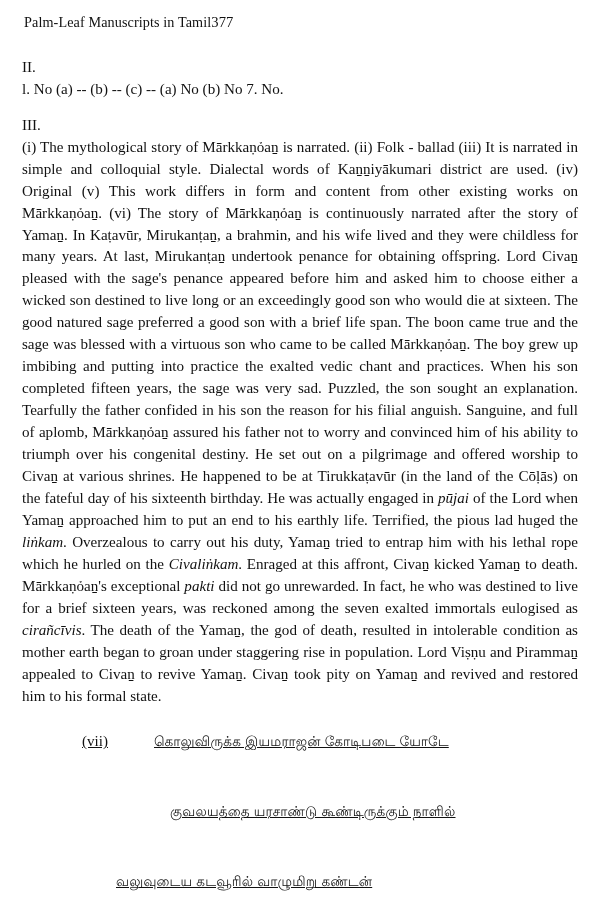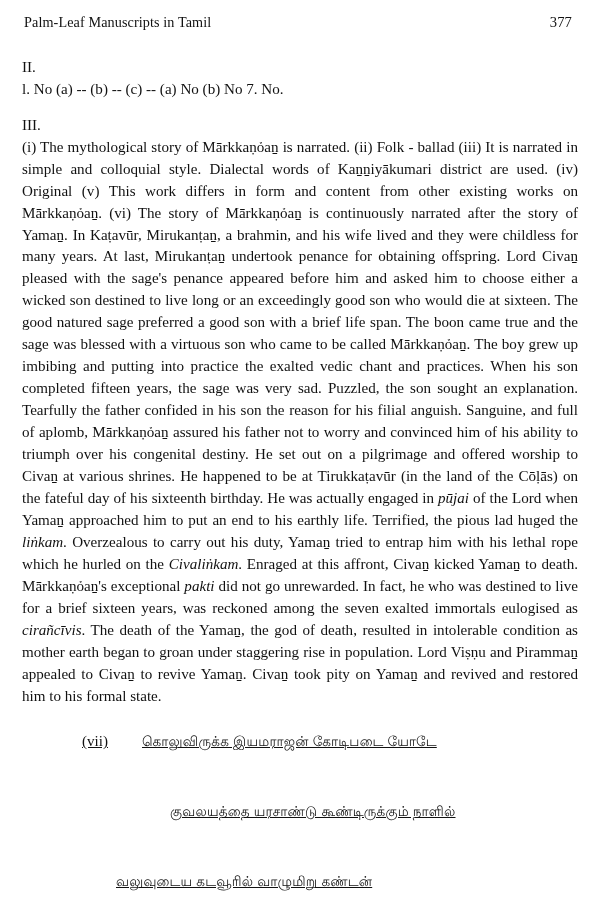--- a/index.html
+++ b/index.html
@@ -21,21 +21,21 @@
     height: 903px;
     box-sizing: border-box;
     padding: 14px 22px 0 22px;
     background: #ffffff;
   }
 
   
   .running-head {
     display: flex;
     align-items: baseline;
-    justify-content: space-between;
+    justify-content: flex-start;
     font-size: 14.2px;
     letter-spacing: 0.1px;
     margin: 0 0 0 0;
     padding: 0 6px 0 2px;
   }
   .running-head .head-title {
     font-size: 14.2px;
   }
   .running-head .folio {
     font-size: 14.6px;
@@ -120,21 +120,21 @@
   </div>
 
   <div class="section sec-iii">
     <div class="sec-marker">III.</div>
     <div class="sec-body">(i)  The mythological story of Mārkkaṇỏaṉ is narrated.  (ii)  Folk - ballad (iii) It is narrated in simple and colloquial style.  Dialectal words of Kaṉṉiyākumari district are used.  (iv)  Original  (v)  This work differs in form and content from other existing works on Mārkkaṇỏaṉ.  (vi) The story of Mārkkaṇỏaṉ is continuously narrated after the story of Yamaṉ.  In Kaṭavūr, Mirukanṭaṉ, a brahmin, and his wife lived and they were childless for many years.  At last, Mirukanṭaṉ undertook penance for obtaining offspring.  Lord Civaṉ  pleased with the sage's penance appeared before him and asked him to choose either a wicked  son destined to live long or an exceedingly good son who would die at sixteen.  The good natured sage preferred a good son with a brief life span.  The boon came true and the sage was blessed with a virtuous son who came to be called Mārkkaṇỏaṉ.  The boy grew up imbibing and putting into practice the exalted vedic chant and practices.  When his son completed fifteen years, the sage was very sad.  Puzzled, the son sought an explanation.  Tearfully the father confided in his son the reason for his filial anguish.  Sanguine,  and full of aplomb, Mārkkaṇỏaṉ assured his father not to worry and convinced him of his ability to triumph over his congenital destiny. He set out on a pilgrimage  and offered worship to Civaṉ at various shrines.  He happened to be at Tirukkaṭavūr  (in the land of the Cōḷās)  on the fateful day of his sixteenth birthday.  He was actually engaged in <em>pūjai</em> of the Lord when Yamaṉ approached him to put an end to his earthly life.  Terrified, the pious lad huged the <em>liṅkam</em>.  Overzealous to carry out his duty, Yamaṉ tried to entrap him with his lethal rope which he hurled on the <em>Civaliṅkam</em>.  Enraged at this affront, Civaṉ kicked Yamaṉ to death.  Mārkkaṇỏaṉ's exceptional <em>pakti</em> did not go unrewarded. In fact, he who was destined to live for a brief sixteen years, was reckoned among the seven exalted immortals eulogised as <em>cirañcīvis</em>.  The death of the Yamaṉ, the god of death, resulted in intolerable condition as mother earth began to groan under staggering rise in population.  Lord Viṣṇu and Pirammaṉ appealed to Civaṉ to revive Yamaṉ.  Civaṉ took pity on Yamaṉ and revived and restored him to his formal state.</div>
   </div>
 
   <div class="verse-block">
     <div class="verse-head">
       <span class="verse-marker">(vii)</span>
-      <span class="tamil verse-line-inline" style="margin-left: 14px; text-align: center;">கொலுவிருக்க இயமராஜன் கோடிபடை யோடே</span>
+      <span class="tamil verse-line-inline" style="margin-left: 26px; text-align: center;">கொலுவிருக்க இயமராஜன் கோடிபடை யோடே</span>
     </div>
     <div class="tamil">
       <span class="verse-line l2">குவலயத்தை யரசாண்டு கூண்டிருக்கும் நாளில்</span>
       <span class="verse-line l3">வலுவுடைய கடவூரில் வாழுமிறு கண்டன்</span>
       <span class="verse-line l4">மங்கைநல்ல மருத்துவதியை மணமுகித்தங் கிருந்தார்.</span>
     </div>
   </div>
 
 </div>
 

